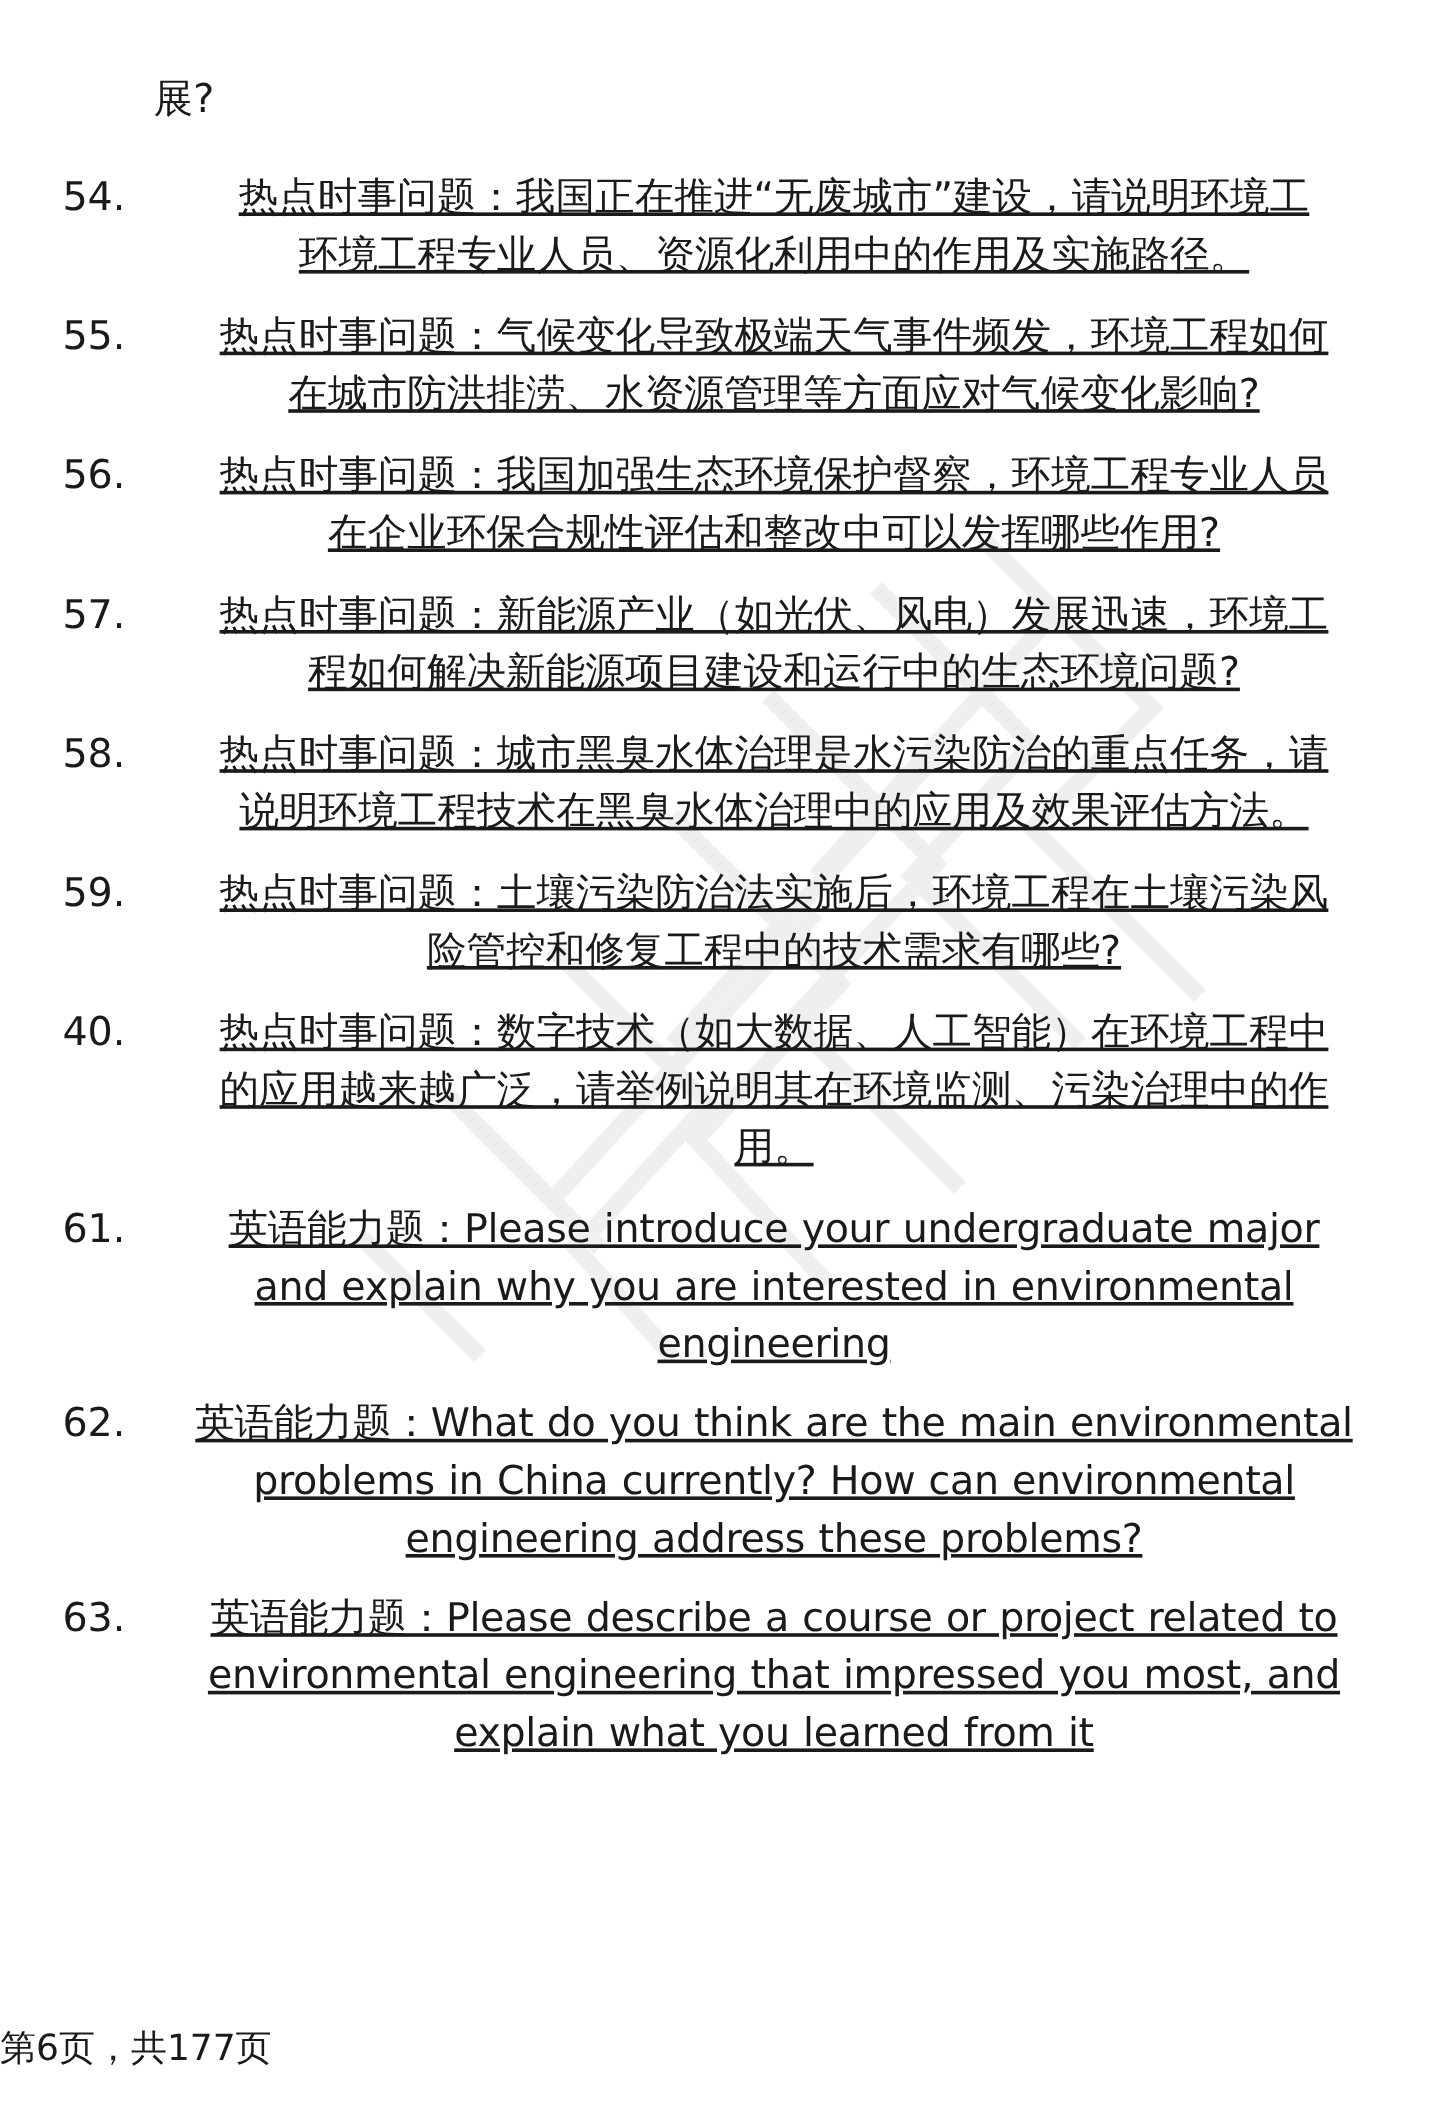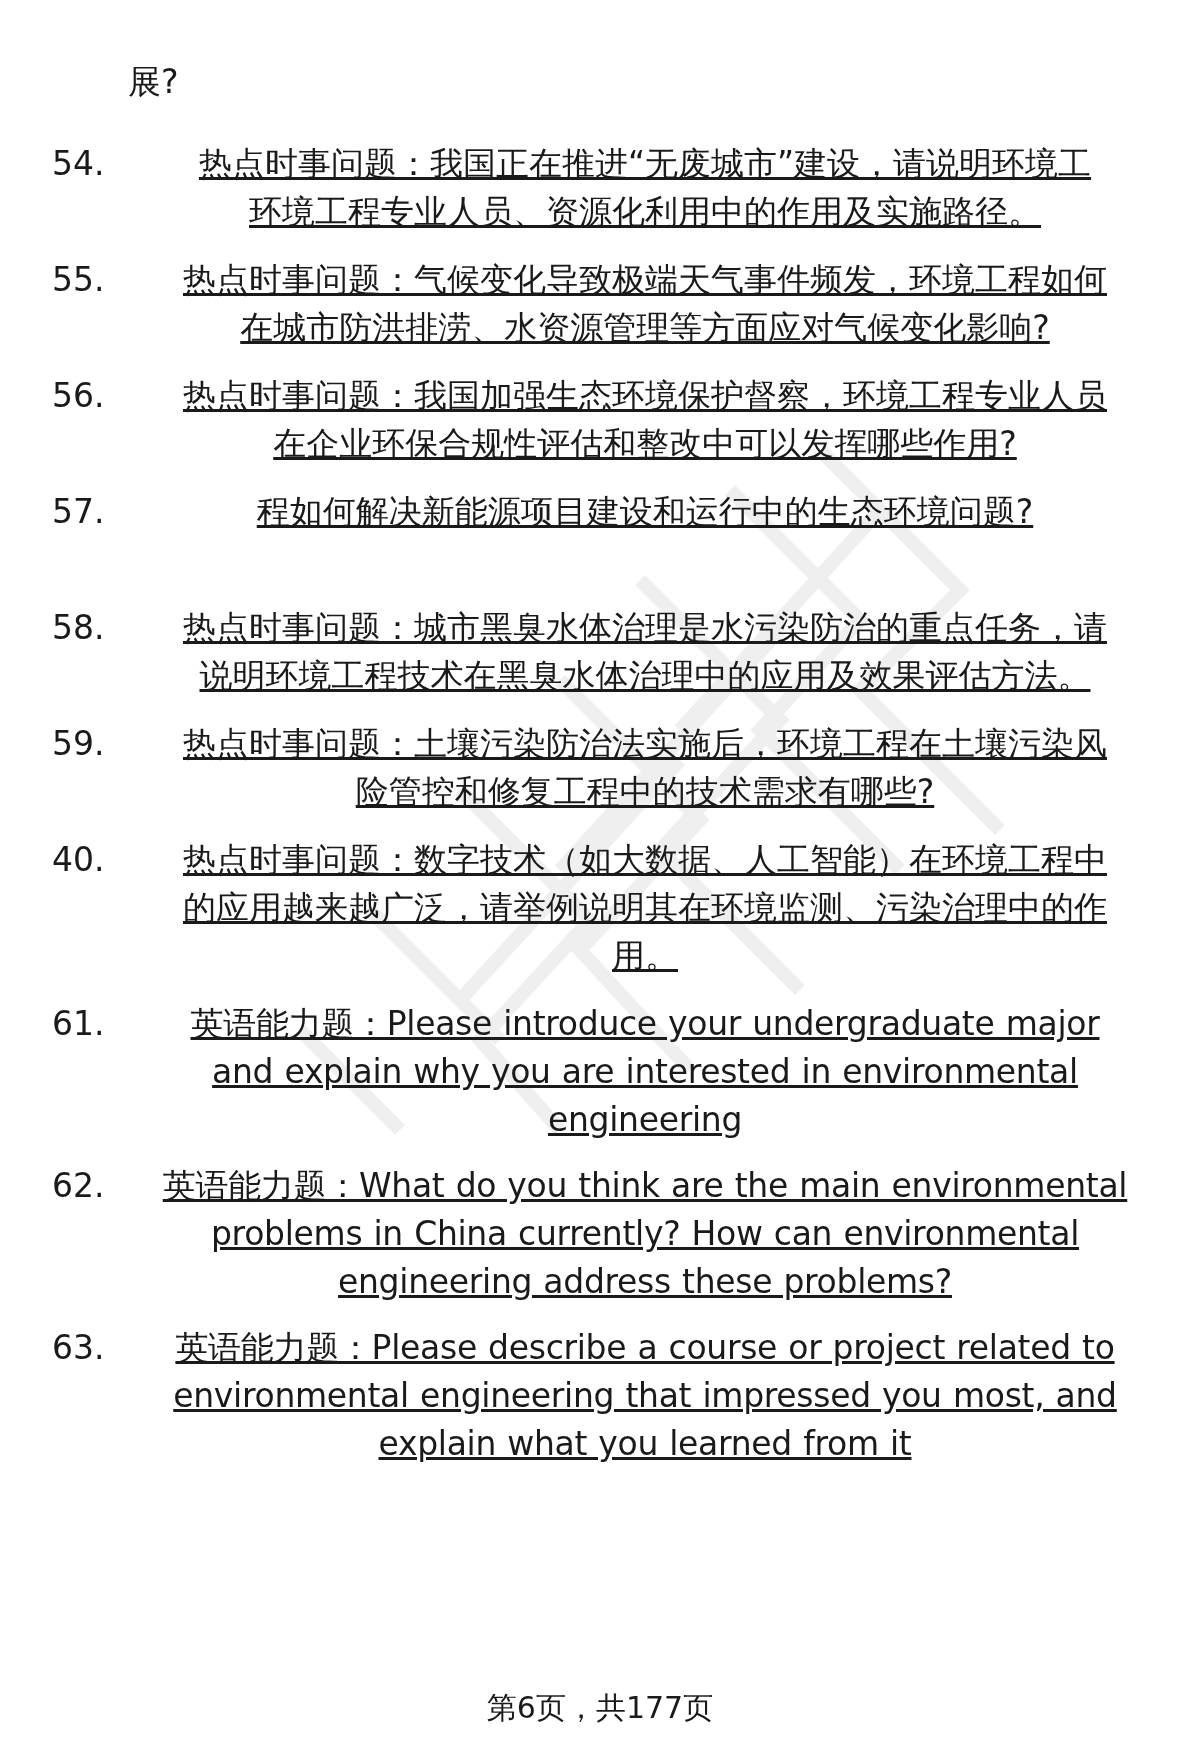--- a/index.html
+++ b/index.html
@@ -59,21 +59,20 @@
     .q .body.en {
       letter-spacing: -0.3px;
       word-spacing: 1px;
     }
     .line { display: block; white-space: nowrap; }
     .footer {
       position: absolute;
       left: 0;
       width: 1200px;
       top: 1688px;
-      text-align: center;
       font-size: 30px;
       line-height: 40px;
     }
   </style>
 </head>
 <body>
 
 <div class="page">
 
   <svg class="watermark" viewBox="0 0 780 720">
@@ -113,20 +112,21 @@
     <span class="num">56.</span>
     <div class="body">
       <span class="line">热点时事问题：我国加强生态环境保护督察，环境工程专业人员</span>
       <span class="line">在企业环保合规性评估和整改中可以发挥哪些作用?</span>
     </div>
   </div>
 
   <div class="q" style="top:488px">
     <span class="num">57.</span>
     <div class="body">
+      <span class="line">热点时事问题：新能源产业（如光伏、风电）发展迅速，环境工</span>
       <span class="line">程如何解决新能源项目建设和运行中的生态环境问题?</span>
     </div>
   </div>
 
   <div class="q" style="top:604px">
     <span class="num">58.</span>
     <div class="body">
       <span class="line">热点时事问题：城市黑臭水体治理是水污染防治的重点任务，请</span>
       <span class="line">说明环境工程技术在黑臭水体治理中的应用及效果评估方法。</span>
     </div>

